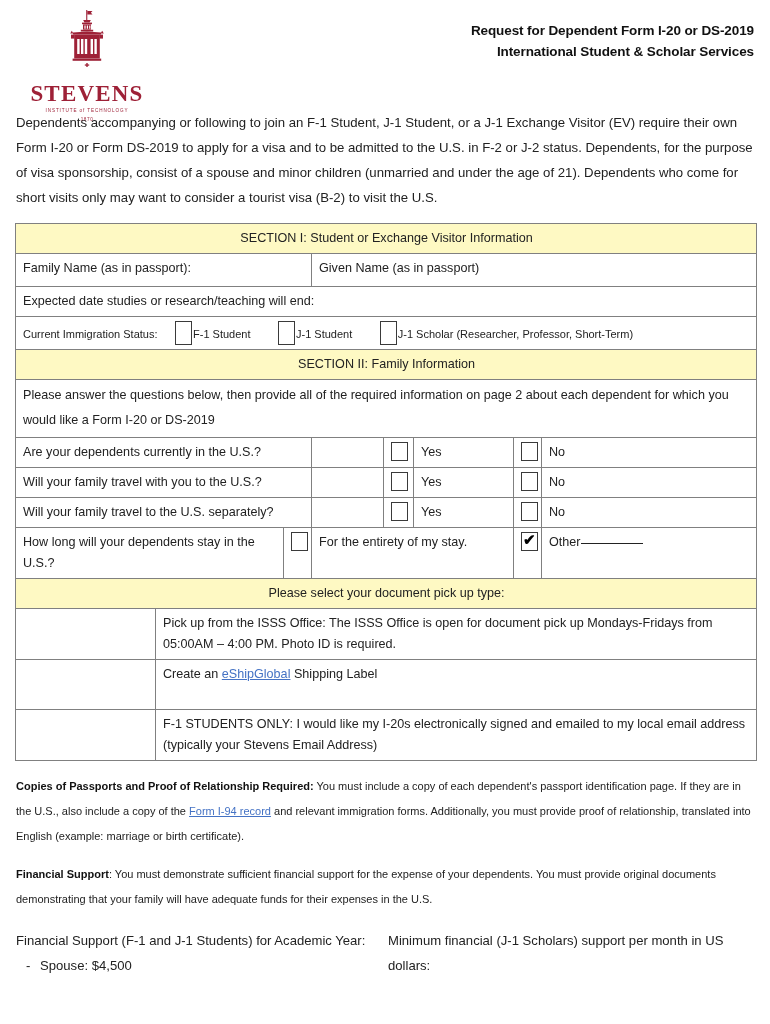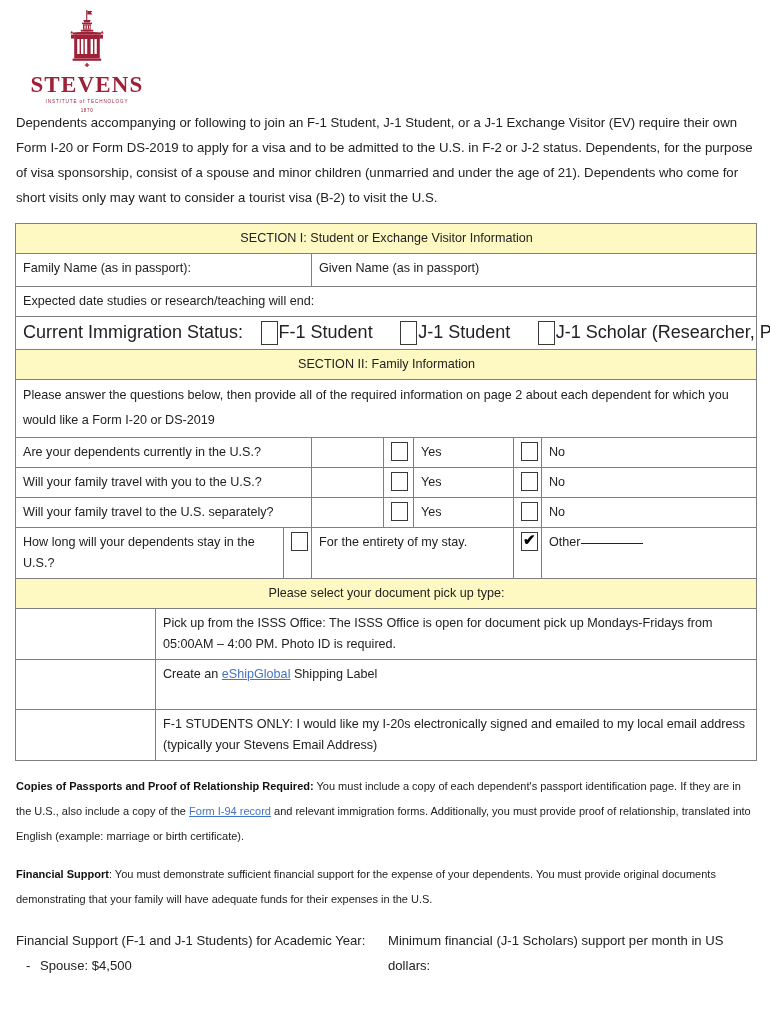--- a/index.html
+++ b/index.html
@@ -39,21 +39,21 @@
     align-items: center;
   }
   .logo-castle { display:block; }
   .logo-word {
     font-family: "Liberation Serif", serif;
     color: #9e2137;
     font-weight: bold;
     font-size: 23px;
     letter-spacing: 1.2px;
     line-height: 1;
-    margin-top: 1px;
+    margin-top: 10px;
   }
   .logo-sub {
     color: #9e2137;
     font-size: 4.6px;
     letter-spacing: 0.9px;
     margin-top: 3px;
     white-space: nowrap;
   }
   .logo-year {
     color: #9e2137;
@@ -132,21 +132,21 @@
     font-weight: bold;
     color: #000;
   }
   .cb-tall {
     height: 24px;
     vertical-align: -7px;
   }
 
   .status-line { white-space: nowrap; }
   .status-line .opt { margin-right: 24px; }
-  .status-line .lbl { font-size: 18px; }
+  .status-line .lbl { font-size: 11px; }
 
   
   td.cb-cell {
     text-align: center;
     padding: 2px 0 0 0;
     vertical-align: middle;
   }
   td.lbl-cell {
     padding-left: 4px;
     vertical-align: middle;
@@ -244,20 +244,24 @@
 
           <path d="M36.3 53.0 h1.4 v4.0 h-1.4 z"></path>
           <path d="M34.8 54.4 h4.4 v1.3 h-4.4 z"></path>
         </g>
       </svg>
       <div class="logo-word">STEVENS</div>
       <div class="logo-sub">INSTITUTE of TECHNOLOGY</div>
       <div class="logo-year">1870</div>
     </div>
 
+    <div class="header-titles">
+      <div>Request for Dependent Form I-20 or DS-2019</div>
+      <div>International Student &amp; Scholar Services</div>
+    </div>
   </div>
 
   <div class="intro">Dependents accompanying or following to join an F-1 Student, J-1 Student, or a J-1 Exchange Visitor (EV) require their own Form I-20 or Form DS-2019 to apply for a visa and to be admitted to the U.S. in F-2 or J-2 status. Dependents, for the purpose of visa sponsorship, consist of a spouse and minor children (unmarried and under the age of 21). Dependents who come for short visits only may want to consider a tourist visa (B-2) to visit the U.S.</div>
 
   <table class="form">
     <colgroup>
       <col style="width:140px">
         <col style="width:66px">
         <col style="width:62px">
       <col style="width:28px">

